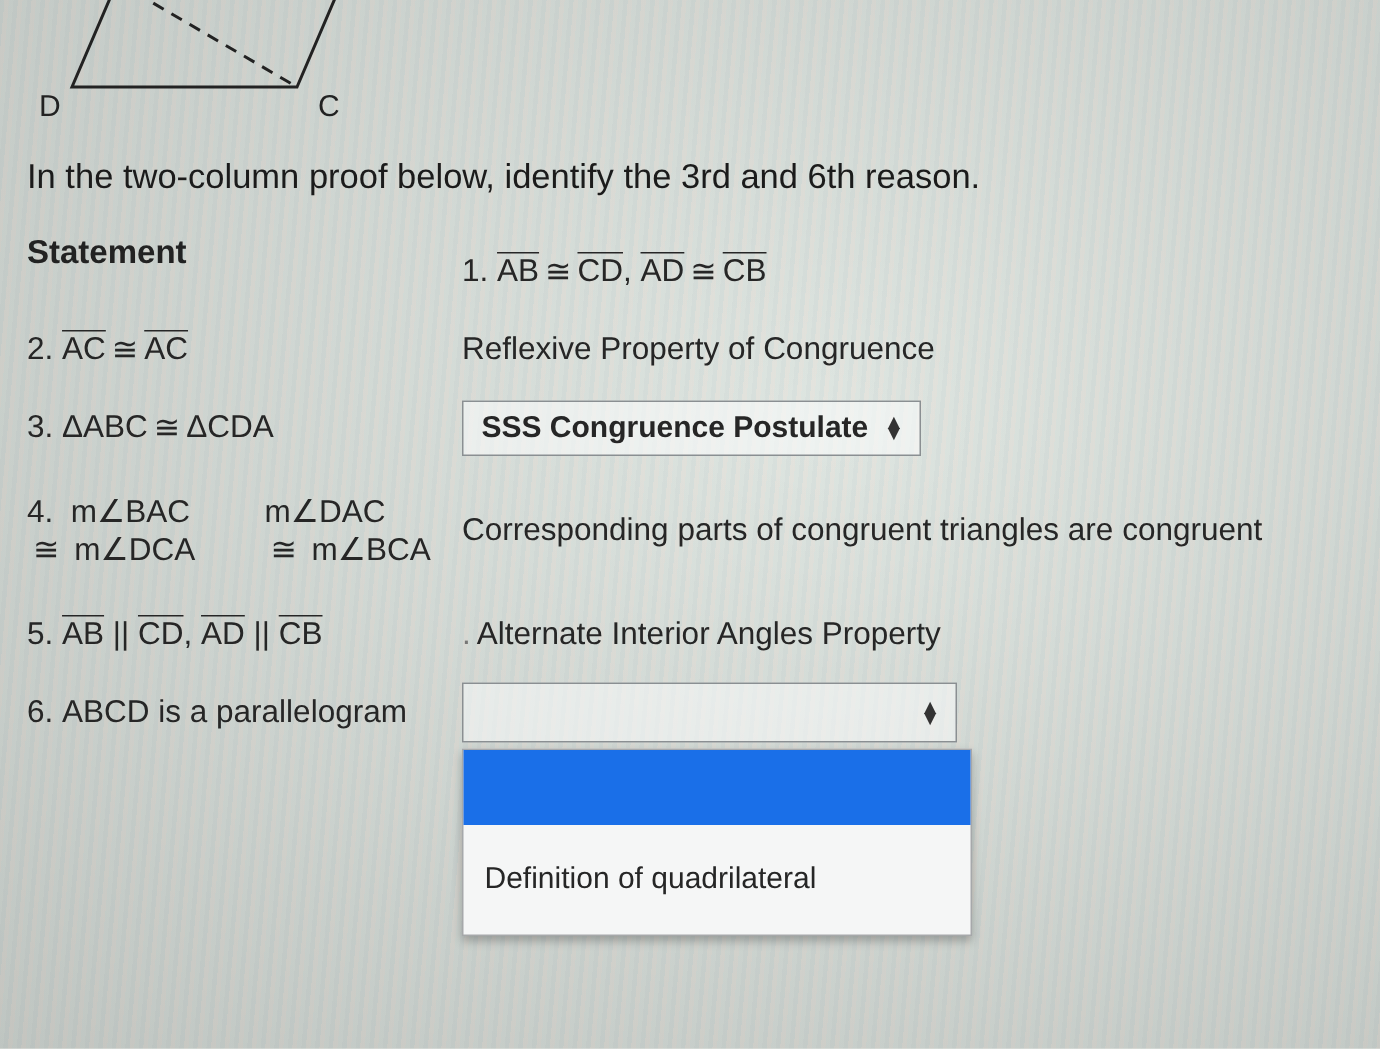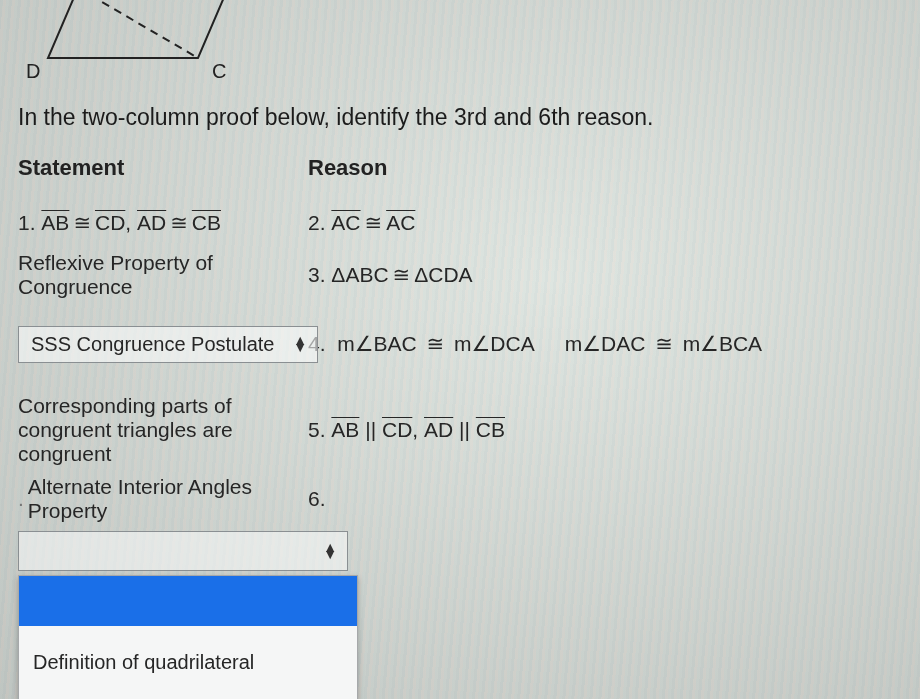--- a/index.html
+++ b/index.html
@@ -63,20 +63,21 @@
   .cong { margin: 0 4px; }
   .sub4 { display:flex; flex-direction:row; gap:6px; }
   .select-box {
     border: 1px solid #8a8f92;
     background: rgba(250,252,252,0.6);
     padding: 6px 34px 6px 12px;
     font-size: 20px;
     position: relative;
     display: inline-block;
     min-width: 300px;
+    font-weight: bold;
   }
   .updown {
     position: absolute;
     right: 10px; top: 50%;
     transform: translateY(-50%);
     font-size: 14px;
     line-height: 7px;
     display:flex; flex-direction:column;
     color:#333;
   }
@@ -118,21 +119,20 @@
   </svg>
   <span class="vlabel" style="left:8px; top:60px;">D</span>
   <span class="vlabel" style="left:194px; top:60px;">C</span>
 </div>
 
 <div class="question">In the two-column proof below, identify the 3rd and 6th reason.</div>
 
 <div class="columns">
 
   <div class="hdr">Statement</div>
-  <div class="hdr">Reason</div>
 
   <div class="row-stmt">
     <span>1.</span>&nbsp;
     <span class="ov">AB</span>
     <span class="cong">≅</span>
     <span class="ov">CD</span>
     <span>,</span>&nbsp;
     <span class="ov">AD</span>
     <span class="cong">≅</span>
     <span class="ov">CB</span>
@@ -189,20 +189,21 @@
     &nbsp;<span>||</span>&nbsp;
     <span class="ov">CB</span>
   </div>
   <div class="row-reason">
     <span style="color:#777;margin-right:4px;">.</span>
     <span>Alternate Interior Angles Property</span>
   </div>
 
   <div class="row-stmt row6">
     <span>6.</span>&nbsp;
+    <span>ABCD is a parallelogram</span>
   </div>
   <div class="row-reason row6">
     <div class="reason6-wrap">
       <div class="sel6">
         <span class="updown">
             <span>▲</span>
             <span>▼</span>
           </span>
       </div>
       <div class="dropdown" style="left:0; top:44px;">

